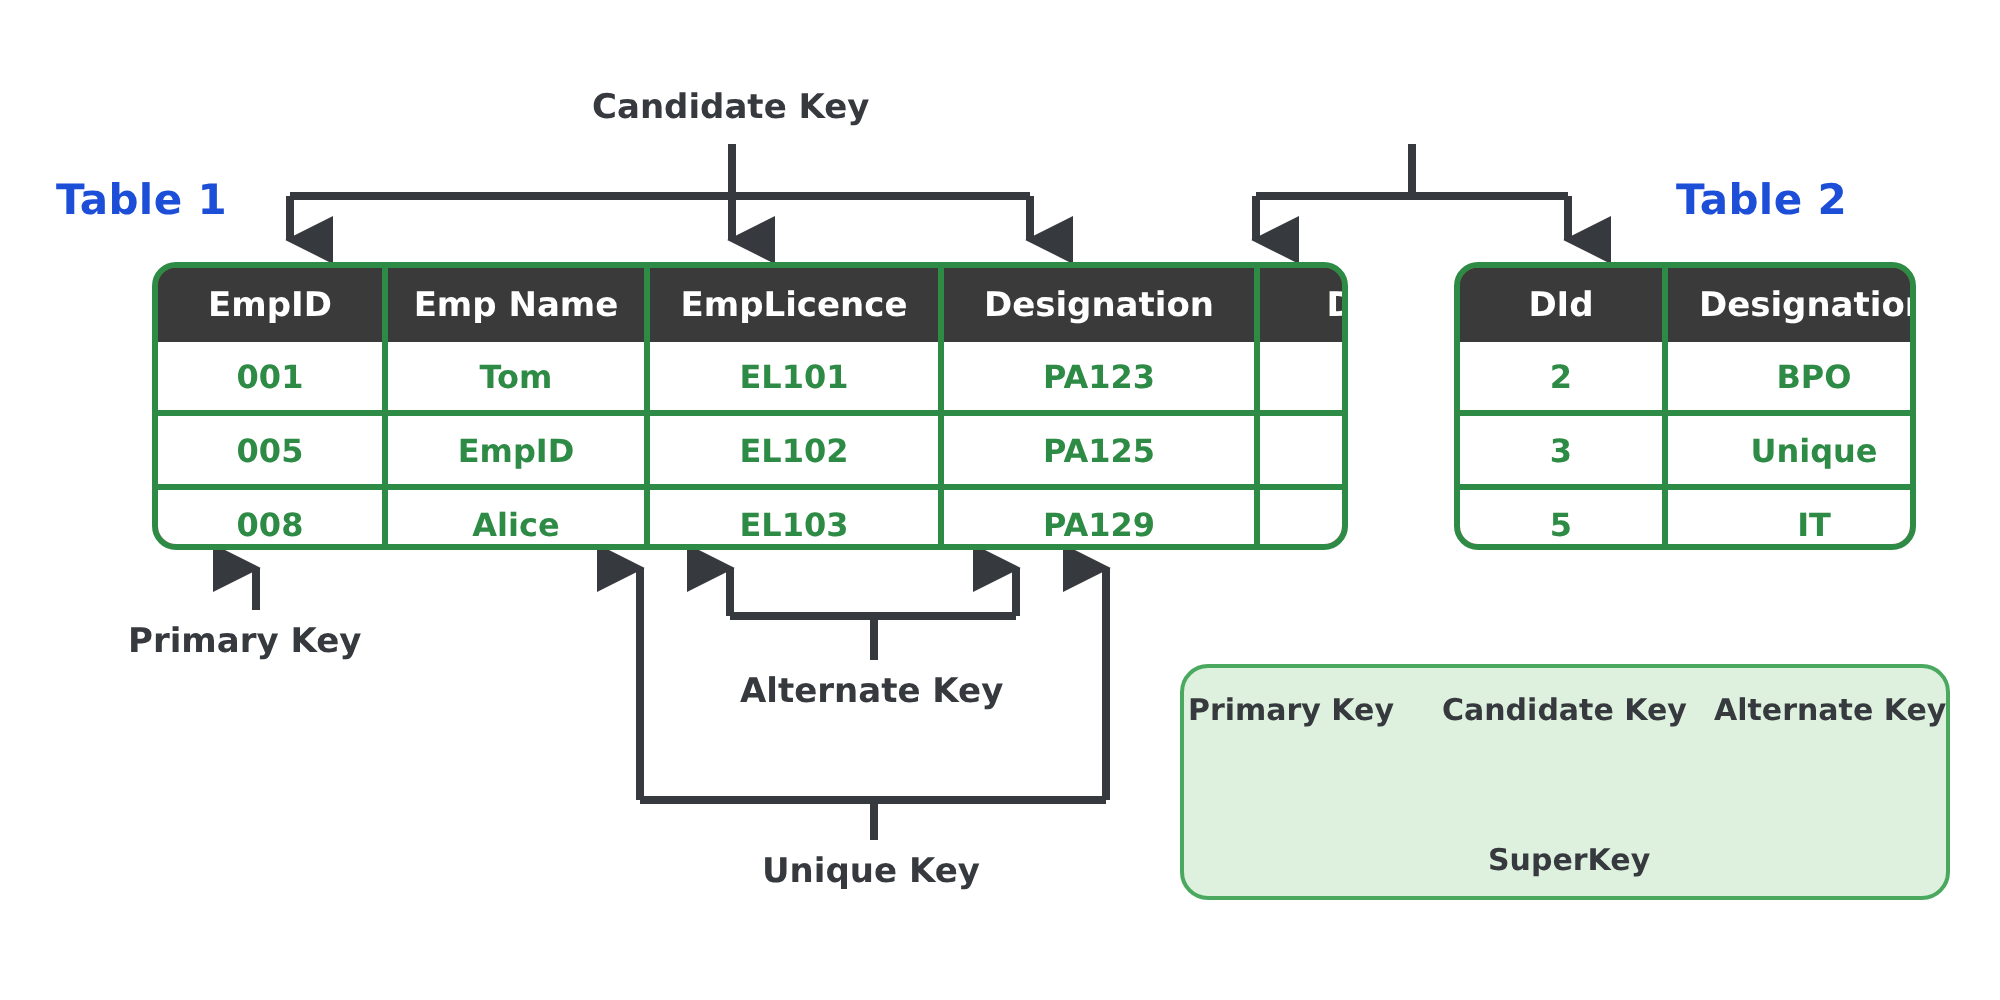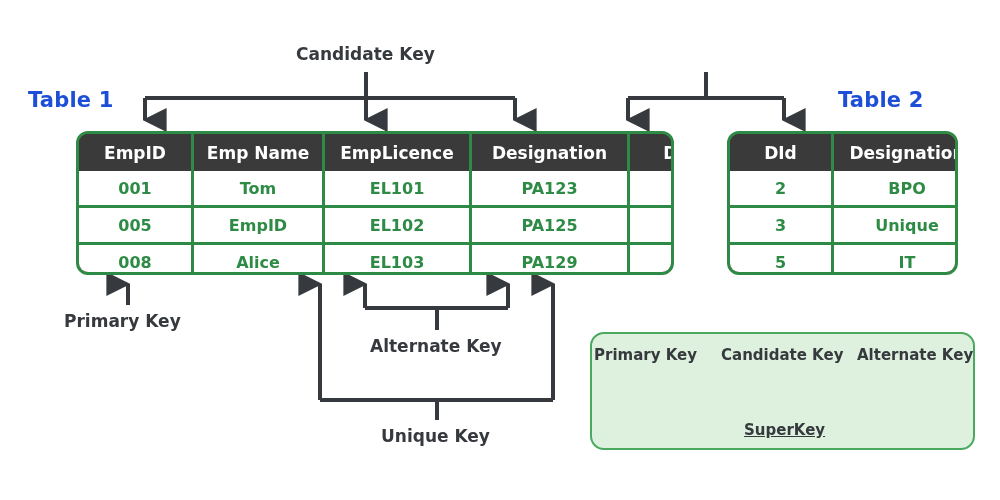--- a/index.html
+++ b/index.html
@@ -116,21 +116,21 @@
   .legend-label {
     position: absolute;
     font-size: 15px;
     font-weight: bold;
     color: #36393d;
     white-space: nowrap;
   }
   #legend-primary   { left: 594px; top: 346px; }
   #legend-candidate { left: 721px; top: 346px; }
   #legend-alternate { left: 857px; top: 346px; }
-  #legend-superkey  { left: 744px; top: 421px; text-decoration: underline; }
+  #legend-superkey  { left: 744px; top: 421px; }
 </style>
 </head>
 <body>
 
 <div id="stage">
 
   <svg class="connectors" viewBox="0 0 1000 500" xmlns="http://www.w3.org/2000/svg">
     <defs>
       <marker id="arrow-down" viewBox="0 0 10 10" refX="5" refY="9" markerWidth="6" markerHeight="6" orient="auto">
         <path d="M 0 0 L 5 10 L 10 0 z" fill="#36393d"></path>

